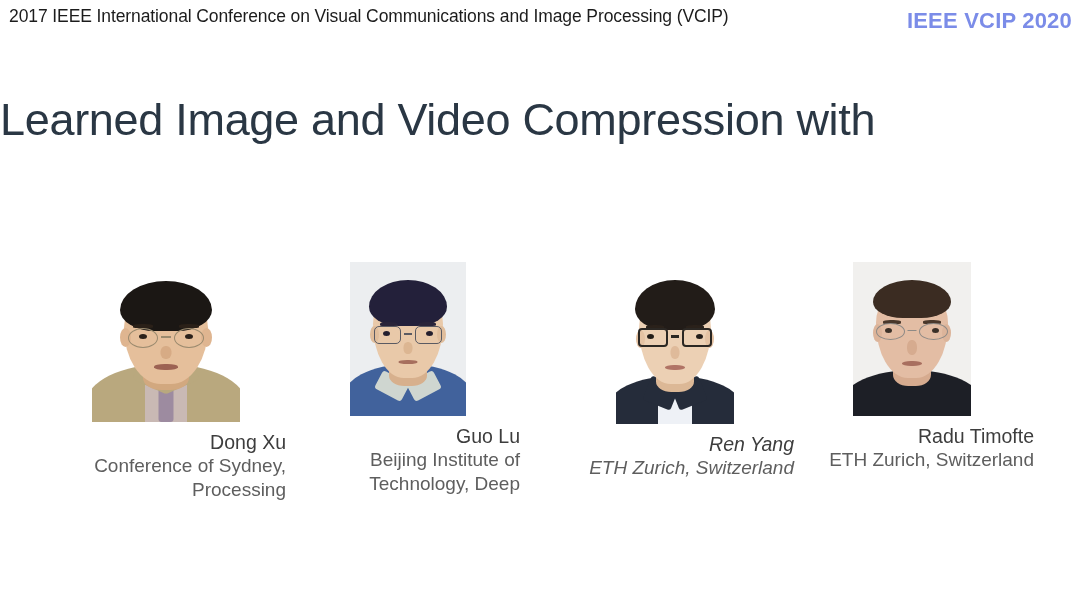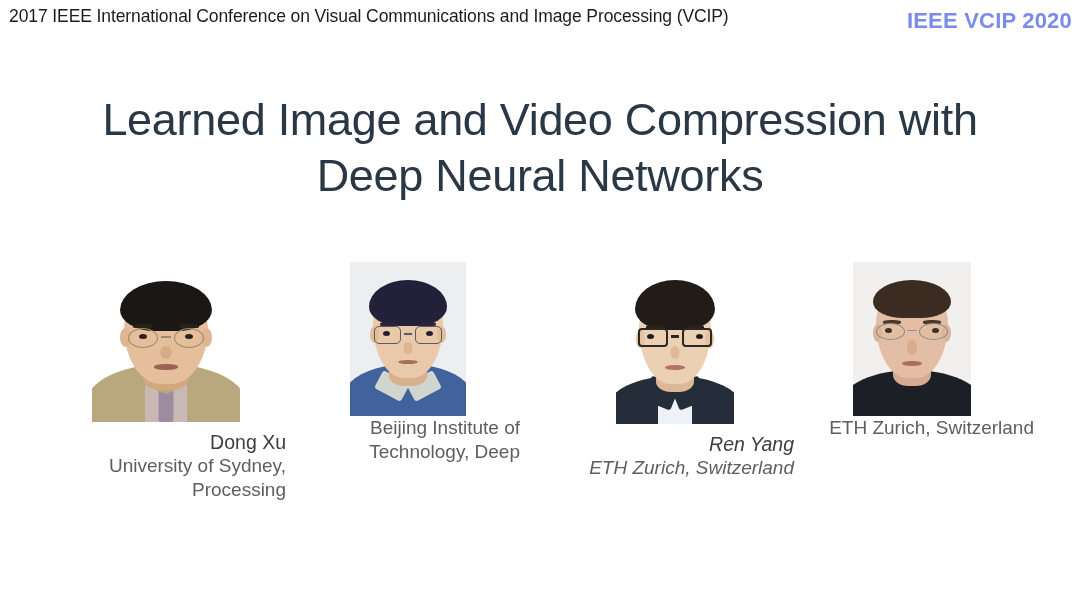--- a/index.html
+++ b/index.html
@@ -48,21 +48,21 @@
     white-space: nowrap;
     font-family: "Liberation Sans", sans-serif;
   }
 
   
   .slide-title {
     position: absolute;
     left: 0;
     top: 92px;
     width: 1080px;
-    text-align: center;
+    text-align: left;
     color: #2a3744;
     font-size: 45px;
     line-height: 56px;
     font-weight: 400;
     letter-spacing: -0.3px;
     font-family: "Liberation Sans", sans-serif;
   }
   .slide-title .t-line { display: block; }
 
   
@@ -177,21 +177,20 @@
 </head>
 <body>
 
 <div class="header">
   <div class="header-title">2017 IEEE International Conference on Visual Communications and Image Processing (VCIP)</div>
   <div class="header-logo">IEEE VCIP 2020</div>
 </div>
 
 <div class="slide-title">
   <span class="t-line">Learned Image and Video Compression with</span>
-  <span class="t-line">Deep Neural Networks</span>
 </div>
 
 <div class="authors">
 
   <div class="author a0">
     <div class="author-photo" style="width:148px;height:160px;">
       <div class="portrait" style="width:148px;height:160px;">
         <div class="p-bg" style="background:#ffffff;"></div>
 
         <div class="p-shoulders" style="width:160px;height:58px;background:#b9a87e;"></div>
@@ -217,21 +216,21 @@
         <div class="p-glass-bridge" style="top:74px;width:10px;height:1.6px;background:#9a8a6e;"></div>
 
         <div class="p-eye" style="left:47px;top:72px;width:8px;height:5px;background:#2b211a;"></div>
         <div class="p-eye" style="right:47px;top:72px;width:8px;height:5px;background:#2b211a;"></div>
 
         <div class="p-nose" style="top:84px;width:11px;height:13px;background:#d7ab85;"></div>
         <div class="p-mouth" style="top:102px;width:24px;height:6px;background:#9c6253;"></div>
       </div>
     </div>
     <div class="author-name">Dong Xu</div>
-    <div class="author-affil">University of Sydney,</div>
+    <div class="author-affil">Conference of Sydney,</div>
     <div class="author-affil">Processing</div>
   </div>
 
   <div class="author a1">
     <div class="author-photo" style="width:116px;height:154px;">
       <div class="portrait" style="width:116px;height:154px;">
         <div class="p-bg" style="background:#eceef0;"></div>
 
         <div class="p-shoulders" style="width:132px;height:52px;background:#41629c;"></div>
         <div class="p-collar-l" style="left:27px;bottom:20px;width:30px;height:20px;background:#cfd6d0;transform:rotate(28deg);border-radius:3px;"></div>
@@ -253,20 +252,21 @@
         <div class="p-glass-lens" style="right:24px;top:64px;width:27px;height:18px;border:1.6px solid #5a5a62;border-radius:5px;"></div>
         <div class="p-glass-bridge" style="top:71px;width:8px;height:1.6px;background:#5a5a62;"></div>
 
         <div class="p-eye" style="left:33px;top:69px;width:7px;height:5px;background:#241f2e;"></div>
         <div class="p-eye" style="right:33px;top:69px;width:7px;height:5px;background:#241f2e;"></div>
 
         <div class="p-nose" style="top:80px;width:9px;height:12px;background:#dcb692;"></div>
         <div class="p-mouth" style="top:98px;width:19px;height:4px;background:#a66f5e;"></div>
       </div>
     </div>
+    <div class="author-name">Guo Lu</div>
     <div class="author-affil">Beijing Institute of</div>
     <div class="author-affil">Technology, Deep</div>
   </div>
 
   <div class="author a2">
     <div class="author-photo" style="width:118px;height:162px;">
       <div class="portrait" style="width:118px;height:162px;">
         <div class="p-bg" style="background:#ffffff;"></div>
 
         <div class="p-shoulders" style="width:136px;height:48px;background:#252c3a;"></div>
@@ -324,17 +324,18 @@
         <div class="p-glass-lens" style="right:23px;top:61px;width:29px;height:17px;border:1.3px solid #8e8a86;border-radius:50%;"></div>
         <div class="p-glass-bridge" style="top:68px;width:9px;height:1.3px;background:#8e8a86;"></div>
 
         <div class="p-eye" style="left:32px;top:66px;width:7px;height:5px;background:#3a3028;"></div>
         <div class="p-eye" style="right:32px;top:66px;width:7px;height:5px;background:#3a3028;"></div>
 
         <div class="p-nose" style="top:78px;width:10px;height:15px;background:#d6ab8f;"></div>
         <div class="p-mouth" style="top:99px;width:20px;height:5px;background:#a86f5f;"></div>
       </div>
     </div>
+    <div class="author-name">Radu Timofte</div>
     <div class="author-affil">ETH Zurich, Switzerland</div>
     <div class="author-affil"></div>
   </div>
 
 </div>
 
 </body></html>

